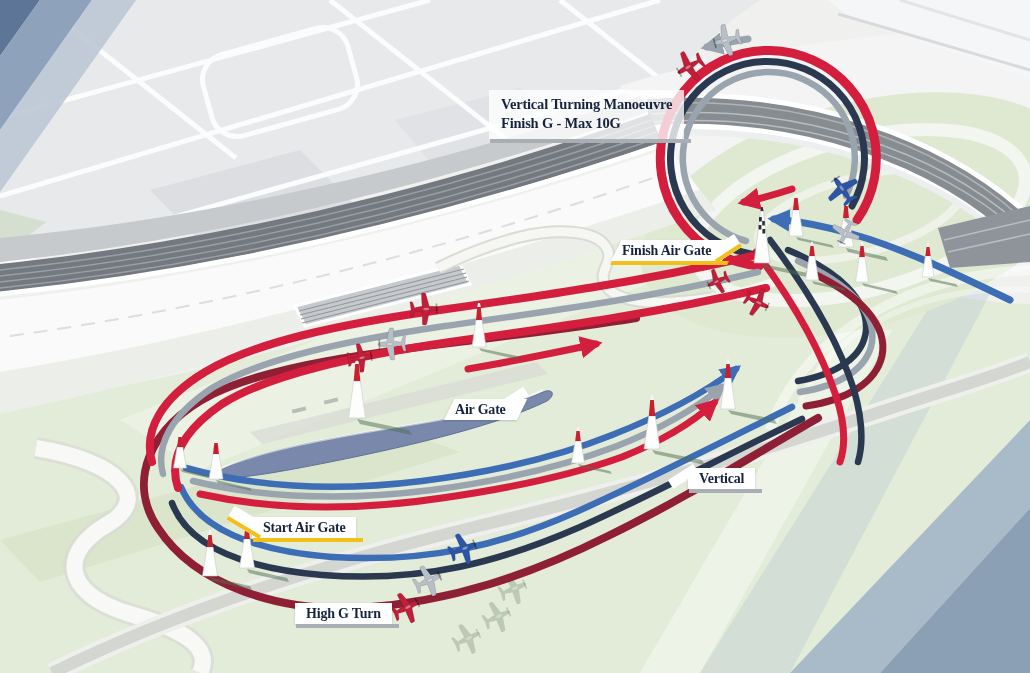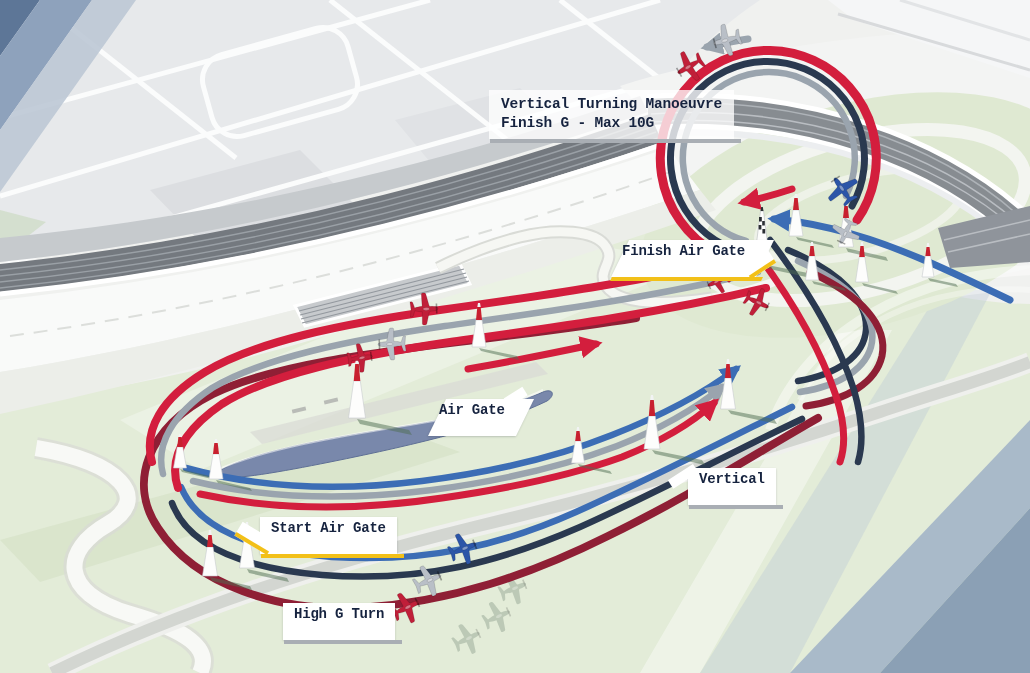--- a/index.html
+++ b/index.html
@@ -1,25 +1,25 @@
 <!DOCTYPE html>
 <html><head>
 <meta charset="utf-8">
 <style>
   html,body{margin:0;padding:0;background:#dfe2e0;}
   .stage{position:relative;width:1030px;height:673px;overflow:hidden;
-         font-family:Liberation Mono, monospace;background:#f1f2f0;}
+         font-family:Liberation Serif, serif;background:#f1f2f0;}
   .stage svg{position:absolute;left:0;top:0;}
   
   .tag{position:absolute;z-index:6;color:#16233f;font-weight:bold;font-size:14px;
        line-height:1;white-space:nowrap;letter-spacing:-0.2px;}
   .tag .bg{position:absolute;left:0;right:0;top:0;bottom:0;background:#fff;
            box-shadow:0 1px 2px rgba(40,50,60,.22);}
   .tag.skew .bg{transform:skewX(-26deg);transform-origin:0 100%;}
-  .tag .txt{position:relative;display:block;padding:4px 11px 19px;}
+  .tag .txt{position:relative;display:block;padding:4px 11px 3px;}
   .tag .bar{position:absolute;height:4px;left:1px;right:-7px;bottom:-4px;}
   .tag.skew .bar{transform:skewX(-26deg);transform-origin:0 0;}
   .bar.yellow{background:#f2c018;}
   .bar.gray{background:#a9aeb4;}
   .spur{position:absolute;background:#fff;}
   .spur-finish{left:100%;bottom:-2px;width:30px;height:11px;margin-left:-5px;
                border-bottom:4px solid #f2c018;transform:rotate(-33deg);transform-origin:0 100%;}
   .spur-start{right:100%;bottom:-1px;width:38px;height:12px;margin-right:-7px;
               border-bottom:4px solid #f2c018;transform:rotate(31deg);transform-origin:100% 100%;}
   .spur-airgate{left:100%;top:-2px;width:22px;height:10px;margin-left:-7px;
@@ -320,39 +320,39 @@
   <span class="bar gray"></span>
 </div>
 
 <div class="tag skew" style="left:611px;top:240px;">
   <span class="bg"></span>
   <span class="spur spur-finish"></span>
   <span class="txt">Finish Air Gate</span>
   <span class="bar yellow"></span>
 </div>
 
-<div class="tag skew" style="left:428px;top:399px;">
+<div class="tag skew" style="left:444px;top:399px;">
   <span class="bg"></span>
   <span class="spur spur-airgate"></span>
   <span class="txt">Air Gate</span>
 </div>
 
 <div class="tag" style="left:688px;top:468px;">
   <span class="bg"></span>
   <span class="spur spur-chicane"></span>
   <span class="txt">Vertical</span>
   <span class="bar gray"></span>
 </div>
 
-<div class="tag" style="left:260px;top:517px;">
+<div class="tag" style="left:252px;top:517px;">
   <span class="bg"></span>
   <span class="spur spur-start"></span>
   <span class="txt">Start Air Gate</span>
   <span class="bar yellow"></span>
 </div>
 
-<div class="tag" style="left:283px;top:603px;">
+<div class="tag" style="left:295px;top:603px;">
   <span class="bg"></span>
   <span class="txt">High G Turn</span>
   <span class="bar gray"></span>
 </div>
 
 </div>
 
 </body></html>

